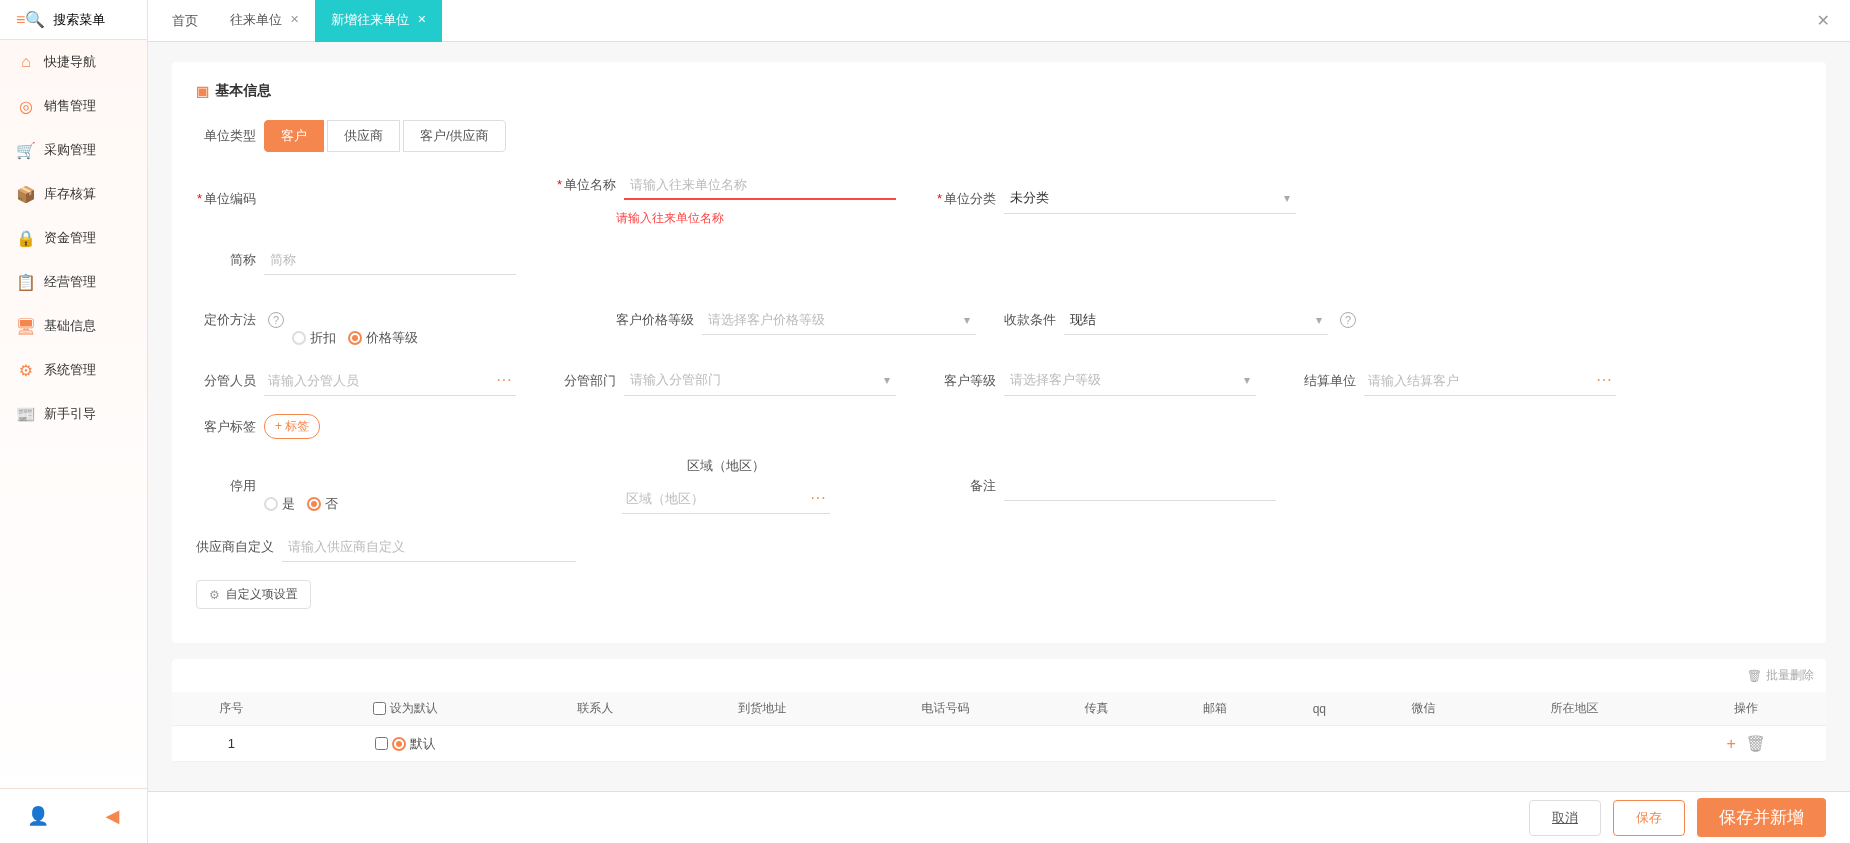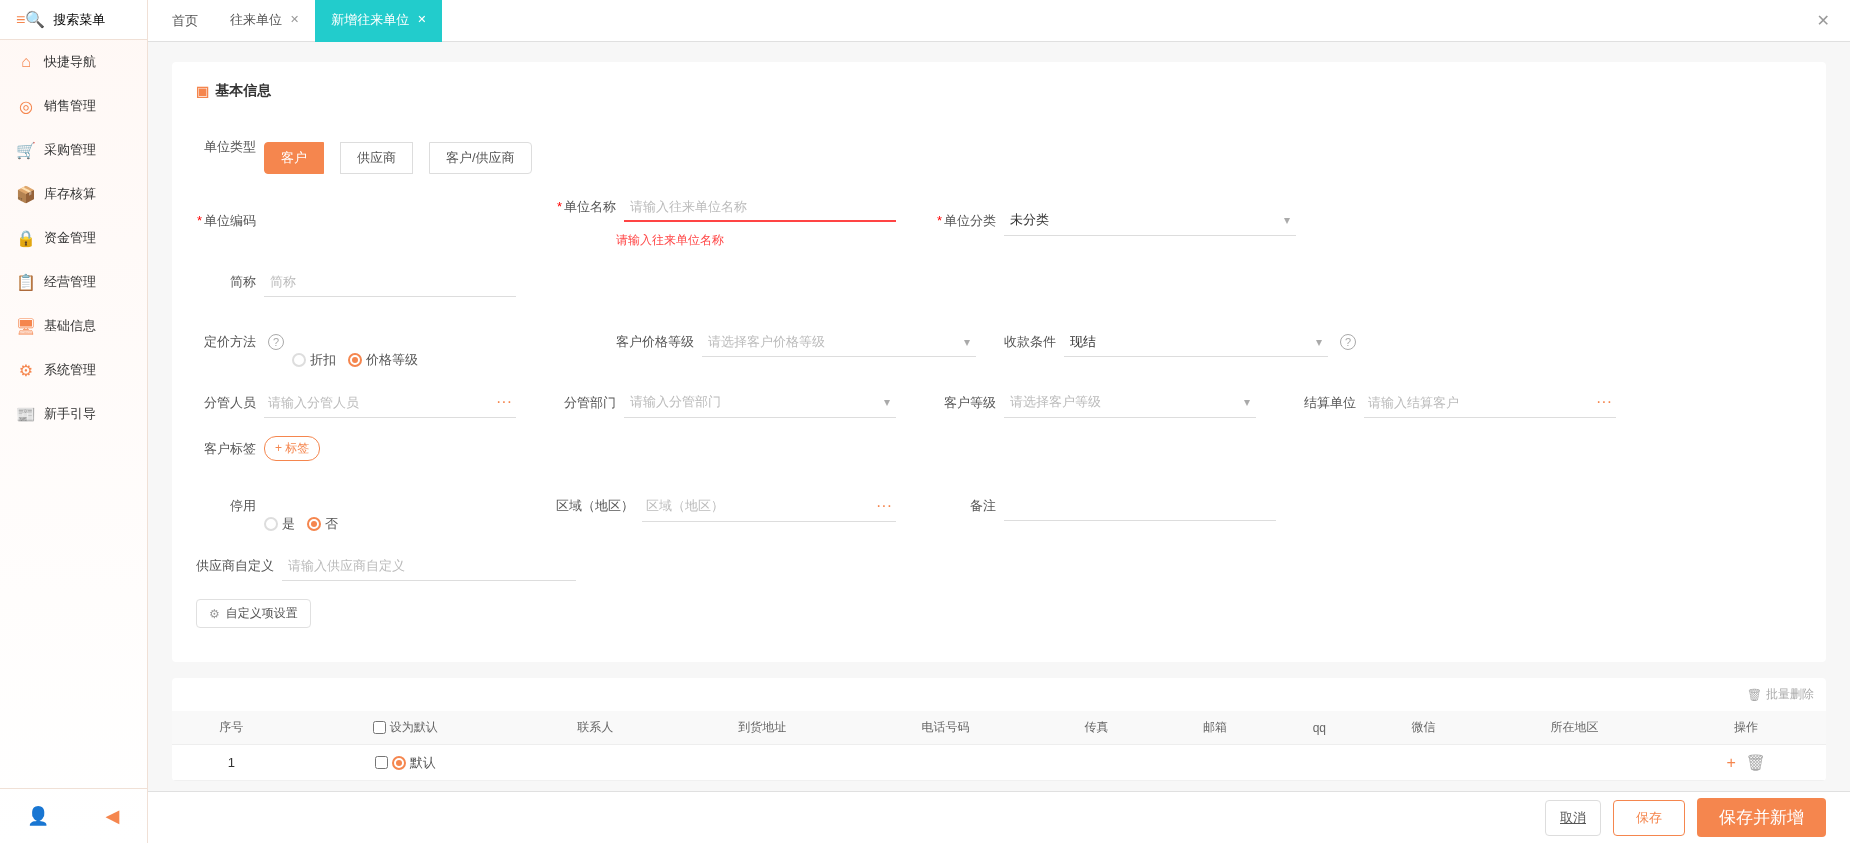--- a/index.html
+++ b/index.html
@@ -159,22 +159,21 @@
       font-size: 13px;
       color: #bbb;
       gap: 4px;
     }
     .form-select .select-text { flex: 1; }
     .form-select .chevron { color: #aaa; font-size: 12px; }
 
     
     .type-btn-group {
       display: flex;
-      gap: 16px;
-      margin-top: 22px;
+      gap: 3px;
     }
     .type-btn {
       padding: 6px 16px;
       border: 1px solid #ddd;
       background: #fff;
       cursor: pointer;
       font-size: 13px;
       color: #555;
     }
     .type-btn.active {
@@ -269,21 +268,21 @@
       height: 52px;
       background: #fff;
       border-top: 1px solid #e0e0e0;
       display: flex;
       align-items: center;
       justify-content: flex-end;
       padding: 0 24px;
       gap: 12px;
     }
     .btn-cancel {
-      padding: 8px 14px;
+      padding: 8px 22px;
       border: 1px solid #ddd;
       background: #fff;
       color: #555;
       border-radius: 4px;
       cursor: pointer;
       font-size: 13px;
       text-decoration: underline;
     }
     .btn-save {
       padding: 8px 22px;
@@ -538,21 +537,21 @@
               <span>是</span>
             </label>
             <label class="radio-item">
               <span class="radio-circle checked">
                 <span class="radio-dot"></span>
               </span>
               <span>否</span>
             </label>
           </div>
         </div>
-        <div class="form-group" style="max-width:340px; margin-left:40px;">
+        <div class="form-group" style="max-width:340px; margin-left:40px;flex-direction:column;">
           <span class="form-label">区域（地区）</span>
           <div class="input-with-action">
             <input type="text" placeholder="区域（地区）" style="">
             <span class="dots-btn">···</span>
           </div>
         </div>
         <div class="form-group" style="max-width:340px; margin-left:40px;">
           <span class="form-label">备注</span>
           <input class="form-input" type="text" style="">
         </div>

